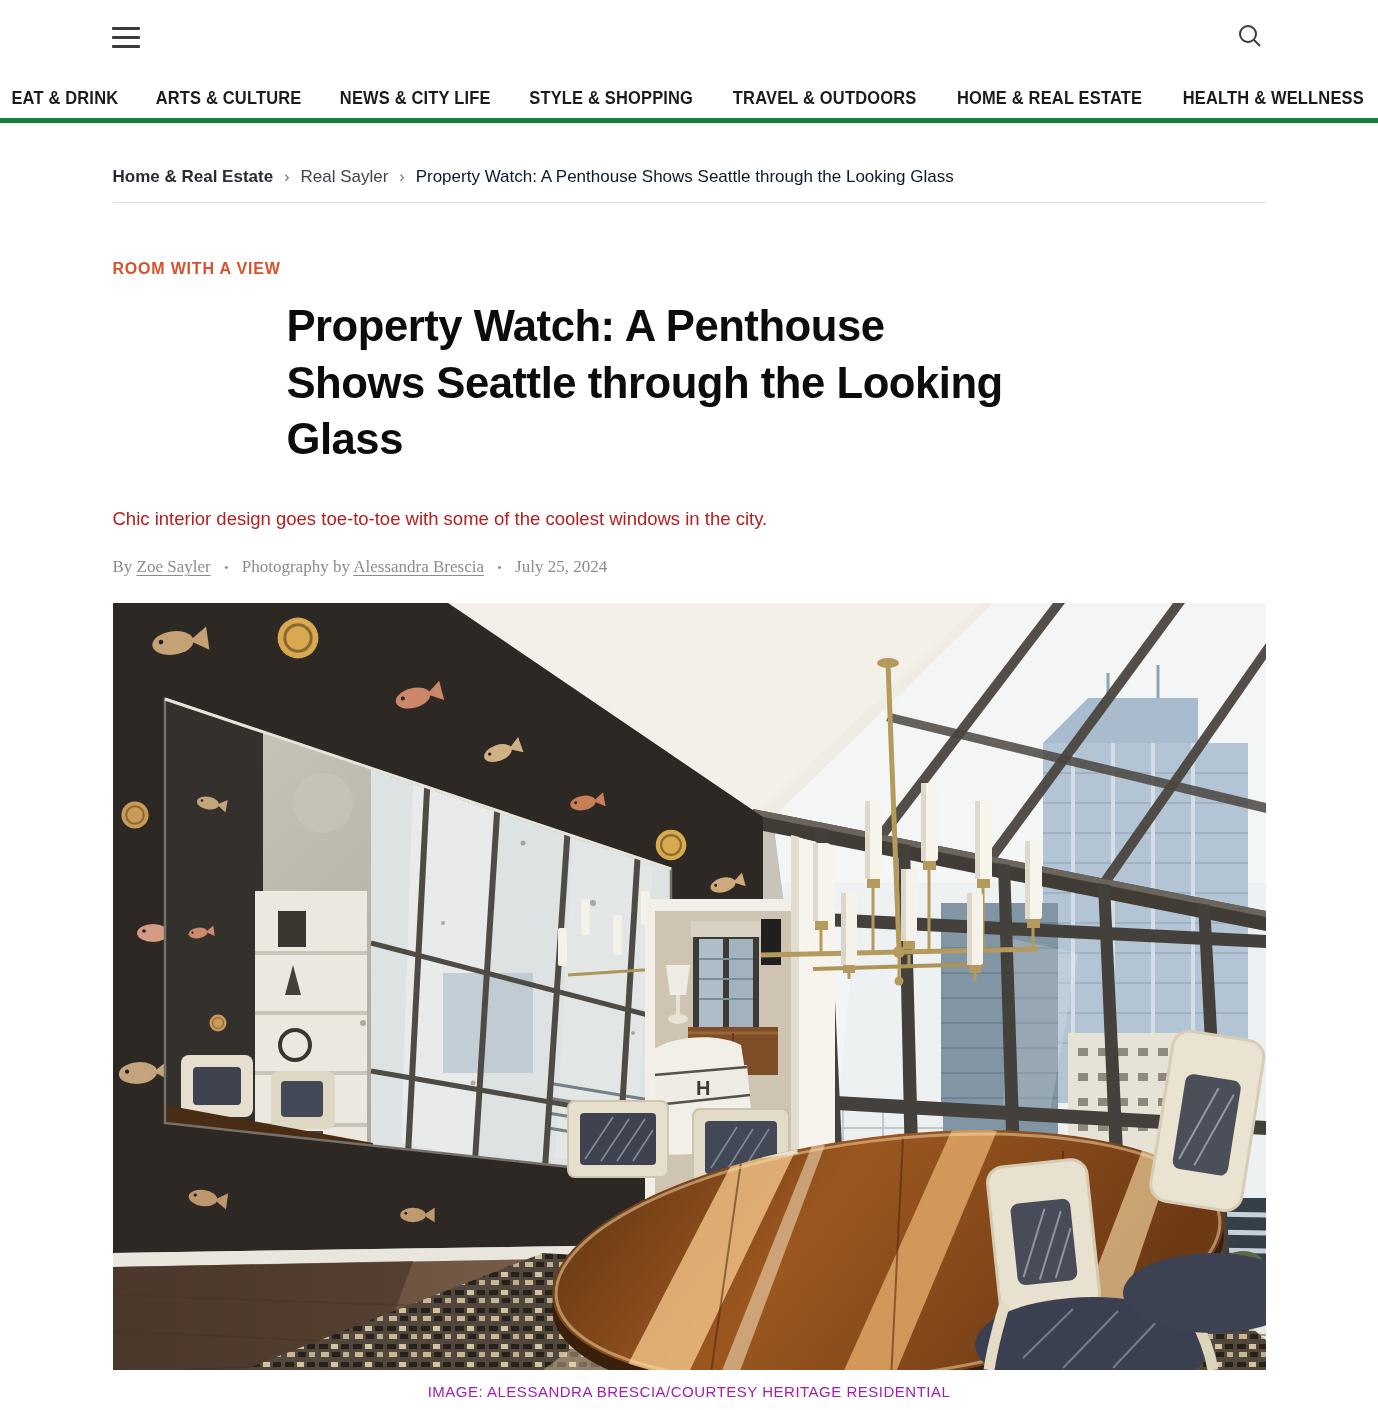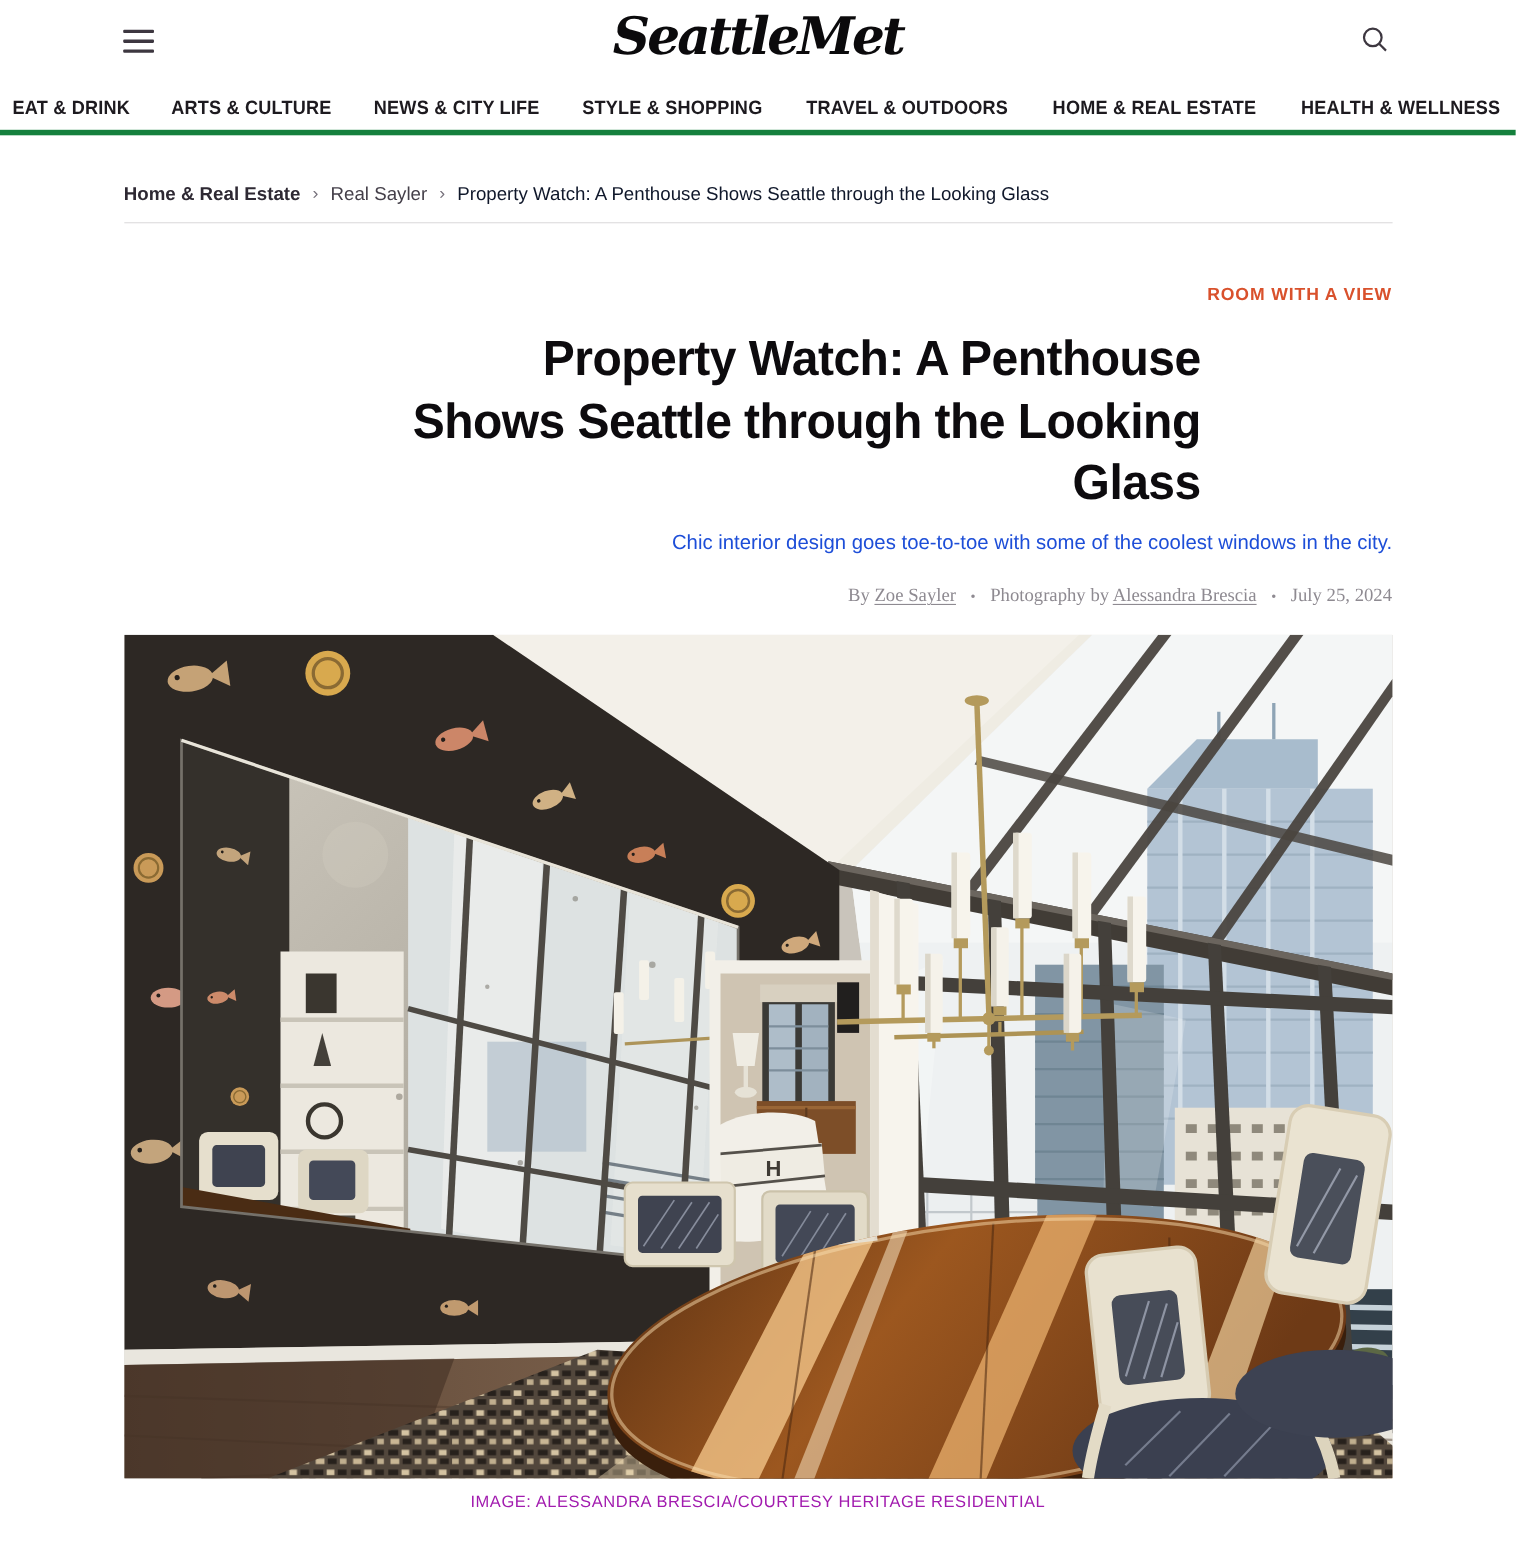--- a/index.html
+++ b/index.html
@@ -25,46 +25,45 @@
   
   .content { width:1153px; margin:0 auto; }
 
   .breadcrumb { margin-top:44px; padding-bottom:15px; border-bottom:1px solid #dcdbdd;
     font-size:17px; color:#45404a; display:flex; align-items:center; }
   .breadcrumb a.crumb-root { font-weight:700; color:#2e2933; text-decoration:none; }
   .breadcrumb a.crumb-link { color:#45404a; text-decoration:none; }
   .breadcrumb .sep { color:#77727c; padding:0 11px; font-size:16px; }
   .breadcrumb .crumb-current { color:#0f172a; }
 
-  .article-head { text-align:right; }
+  .article-head { text-align:left; }
   .eyebrow { display:inline-block; margin-top:57px; font-size:16px; font-weight:700;
     letter-spacing:.8px; color:#d9512c; text-decoration:none; }
   .headline { margin:20px auto 0; max-width:830px; font-size:45px; line-height:1.26;
     font-weight:700; color:#0d0b0e; letter-spacing:-.5px; transform:scaleX(.97); }
   .headline span { display:block; }
-  .dek { margin-top:14px; font-size:18.5px; color:#1d4ed8; }
+  .dek { margin-top:40px; font-size:18.5px; color:#b91c1c; }
   .byline { margin-top:27px; font-size:17px; color:#8e8a91;font-family:Liberation Serif, serif; }
   .byline a { color:#8e8a91; text-decoration:underline; text-underline-offset:3px; }
   .byline .dot { padding:0 9px; font-size:13px; }
 
   figure.hero { margin-top:26px; }
   figure.hero svg { display:block; }
   figcaption { margin-top:13px; text-align:center; font-size:15px; letter-spacing:.5px;
     color:#a21caf; text-transform:uppercase; }
 </style>
 <title>Property Watch: A Penthouse Shows Seattle through the Looking Glass</title></head>
 <body>
 
 <header class="site-header">
   <button class="hamburger" aria-label="menu">
     <span></span>
       <span></span>
       <span></span>
   </button>
-  <a href="#" class="logo">SeattleMet</a>
   <button class="search-btn" aria-label="search">
     <svg width="30" height="30" viewBox="0 0 30 30">
       <circle cx="13" cy="12" r="8" fill="none" stroke="#3d3740" stroke-width="2"></circle>
       <line x1="19" y1="18" x2="25" y2="24" stroke="#3d3740" stroke-width="2"></line>
     </svg>
   </button>
 </header>
 
 <nav class="main-nav">
   <a href="#">EAT &amp; DRINK</a>

